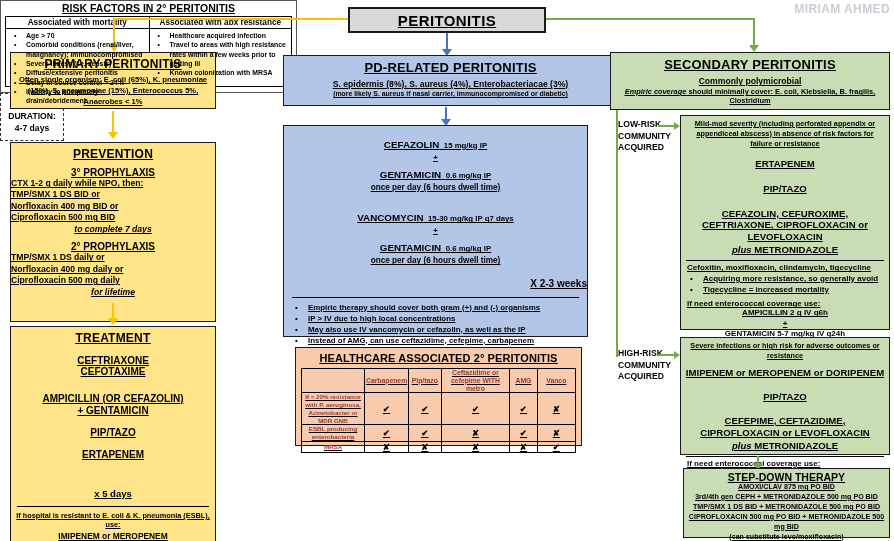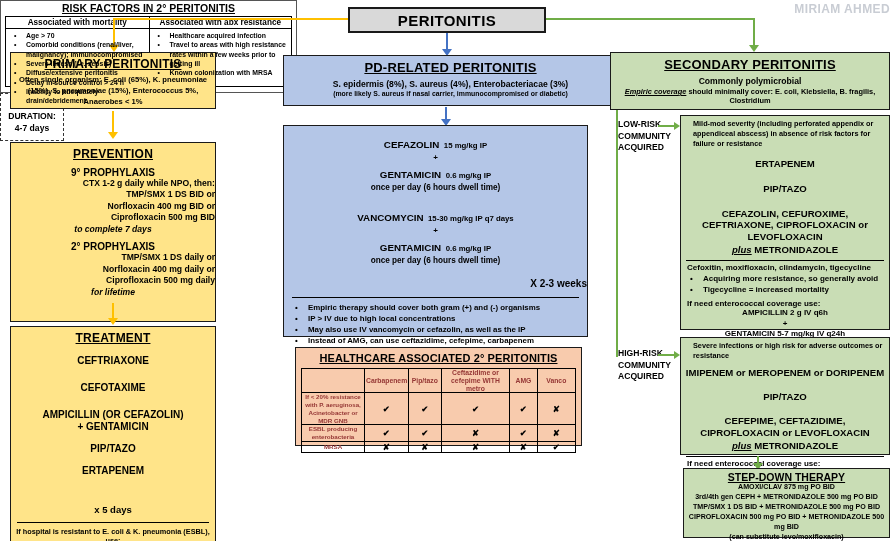--- a/index.html
+++ b/index.html
@@ -1,18 +1,18 @@
 <!DOCTYPE html>
 <html><head>
 <meta charset="utf-8">
 <style>
   html,body{margin:0;padding:0;background:#fff;}
   #canvas{position:relative;width:894px;height:541px;background:#fff;overflow:hidden;
     font-family:"Liberation Sans",sans-serif;color:#000;}
-  .box{position:absolute;box-sizing:border-box;border:1.6px solid #1a1a1a;}
+  .box{position:absolute;box-sizing:border-box;border:1.6px solid #1a1a1a;text-decoration:underline;}
   .yellow{background:#FFE489;}
   .blue{background:#B4C6E7;}
   .green{background:#C9DDB5;}
   .orange{background:#F8CBAD;}
   .bx-title{font-weight:bold;text-decoration:underline;text-align:center;font-size:12px;padding-top:4px;letter-spacing:.2px;}
   .line{position:absolute;}
   
   .yl{background:#FFC000;}
   .bl{background:#4472C4;}
   .gl{background:#70AD47;}
@@ -23,25 +23,25 @@
   .head-right{position:absolute;width:0;height:0;border-top:4px solid transparent;border-bottom:4px solid transparent;border-left:6px solid #70AD47;}
   
   #title-box{left:348px;top:7px;width:198px;height:26px;background:#D9D9D9;border:2px solid #1a1a1a;
     display:flex;align-items:center;justify-content:center;font-size:15px;font-weight:bold;letter-spacing:.4px;}
   #watermark{position:absolute;right:4px;top:2px;font-size:12px;font-weight:bold;color:#C9CDD4;letter-spacing:.4px;}
   
   #box-primary{left:10px;top:52px;width:206px;height:57px;}
   #box-primary .org{font-size:7.6px;font-weight:bold;text-align:center;padding:3px 6px 0 6px;line-height:1.45;}
   #box-prevention{left:10px;top:142px;width:206px;height:180px;font-size:8.6px;}
   .sub-h{font-weight:bold;text-align:center;font-size:10px;margin-top:6px;}
-  .plines div{text-align:right;font-weight:bold;line-height:1.32;}
+  .plines div{text-align:left;font-weight:bold;line-height:1.32;}
   .pfoot{text-align:center;font-weight:bold;font-style:italic;line-height:1.4;}
   #box-treatment{left:10px;top:326px;width:206px;height:252px;}
   .tx-drug{text-align:center;font-weight:bold;font-size:10px;}
-  #tx-d1{margin-top:10px;} #tx-d2{margin-top:16px;} #tx-d3a{margin-top:16px;} #tx-d3b{margin-top:1px;}
+  #tx-d1{margin-top:10px;} #tx-d2{} #tx-d3a{margin-top:16px;} #tx-d3b{margin-top:1px;}
   #tx-d4{margin-top:11px;} #tx-d5{margin-top:11px;} #tx-dur{margin-top:28px;font-size:9.5px;}
   .tx-sep{border-top:1.2px solid #000;margin:7px 6px 4px 6px;}
   .tx-note{font-size:7.3px;font-weight:bold;text-align:center;padding:0 4px;line-height:1.3;}
   .tx-esbl{font-size:8.4px;font-weight:bold;text-align:center;line-height:1.45;}
   
   #box-pd{left:283px;top:55px;width:335px;height:51px;}
   #box-pd .bx-title{font-size:13px;}
   #box-pd .org{font-size:8.6px;font-weight:bold;text-align:center;margin-top:4px;}
   #box-pd .note{font-size:6.9px;font-weight:bold;text-align:center;margin-top:1px;}
   #box-pd-main{left:283px;top:125px;width:305px;height:212px;}
@@ -81,21 +81,21 @@
   #box-secondary{left:610px;top:52px;width:280px;height:58px;}
   #box-secondary .bx-title{font-size:13px;}
   #box-secondary .l1{font-size:8.6px;font-weight:bold;text-align:center;margin-top:4px;}
   #box-secondary .l2{font-size:7.4px;font-weight:bold;text-align:center;margin-top:1px;}
   .u-inline{text-decoration:underline;font-style:italic;}
   .side-label{position:absolute;width:62px;font-size:8.6px;font-weight:bold;line-height:1.35;}
   #label-low{left:618px;top:119px;}
   #label-high{left:618px;top:348px;}
   #box-low{left:680px;top:115px;width:210px;height:215px;}
   #box-high{left:680px;top:337px;width:210px;height:118px;}
-  .gr-intro{font-size:7.3px;font-weight:bold;padding:3px 6px 0 12px;line-height:1.35;}
+  .gr-intro{font-size:7.3px;font-weight:bold;text-align:center;padding:3px 6px 0 6px;line-height:1.35;}
   .gr-opt{font-size:9.6px;font-weight:bold;text-align:center;line-height:1.25;}
   #lr-o1{margin-top:9px;} #lr-o2{margin-top:13px;} #lr-o3{margin-top:13px;padding:0 8px;}
   .gr-plus{font-size:9.6px;font-weight:bold;text-align:center;margin-top:1px;}
   .gr-sep{border-top:1.2px solid #000;margin:5px 5px 2px 5px;}
   .gr-avoid{font-size:8px;font-weight:bold;padding:0 0 0 6px;line-height:1.3;}
   .gbullet{position:relative;padding-left:22px;font-size:8px;font-weight:bold;line-height:1.35;}
   .gbullet::before{content:"\2022";position:absolute;left:9px;}
   .gr-ent-title{font-size:8px;font-weight:bold;padding-left:6px;margin-top:4px;}
   .entero-line{font-size:8px;font-weight:bold;text-align:center;line-height:1.3;}
   #hr-o1{margin-top:6px;} #hr-o2{margin-top:12px;} #hr-o3{margin-top:12px;padding:0 8px;}
@@ -126,21 +126,21 @@
   <div id="box-primary" class="box yellow">
     <div class="bx-title">PRIMARY PERITONITIS</div>
     <div class="org">Often single organism: E. coli (65%), K. pneumoniae (15%), S. pneumoniae (15%), Enterococcus 5%, Anaerobes &lt; 1%</div>
   </div>
 
   <div class="line yl" style="left:112px;top:111px;width:2px;height:21px;"></div>
   <div class="head-down yl" style="left:108px;top:132px;"></div>
 
   <div id="box-prevention" class="box yellow">
     <div class="bx-title">PREVENTION</div>
-    <div class="sub-h">9° PROPHYLAXIS</div>
+    <div class="sub-h">3° PROPHYLAXIS</div>
     <div class="plines">
         <div>CTX 1-2 g daily while NPO, then:</div>
         <div>TMP/SMX 1 DS BID or</div>
         <div>Norfloxacin 400 mg BID or</div>
         <div>Ciprofloxacin 500 mg BID</div>
       </div>
     <div class="pfoot">to complete 7 days</div>
     <div class="sub-h">2° PROPHYLAXIS</div>
     <div class="plines">
         <div>TMP/SMX 1 DS daily or</div>

